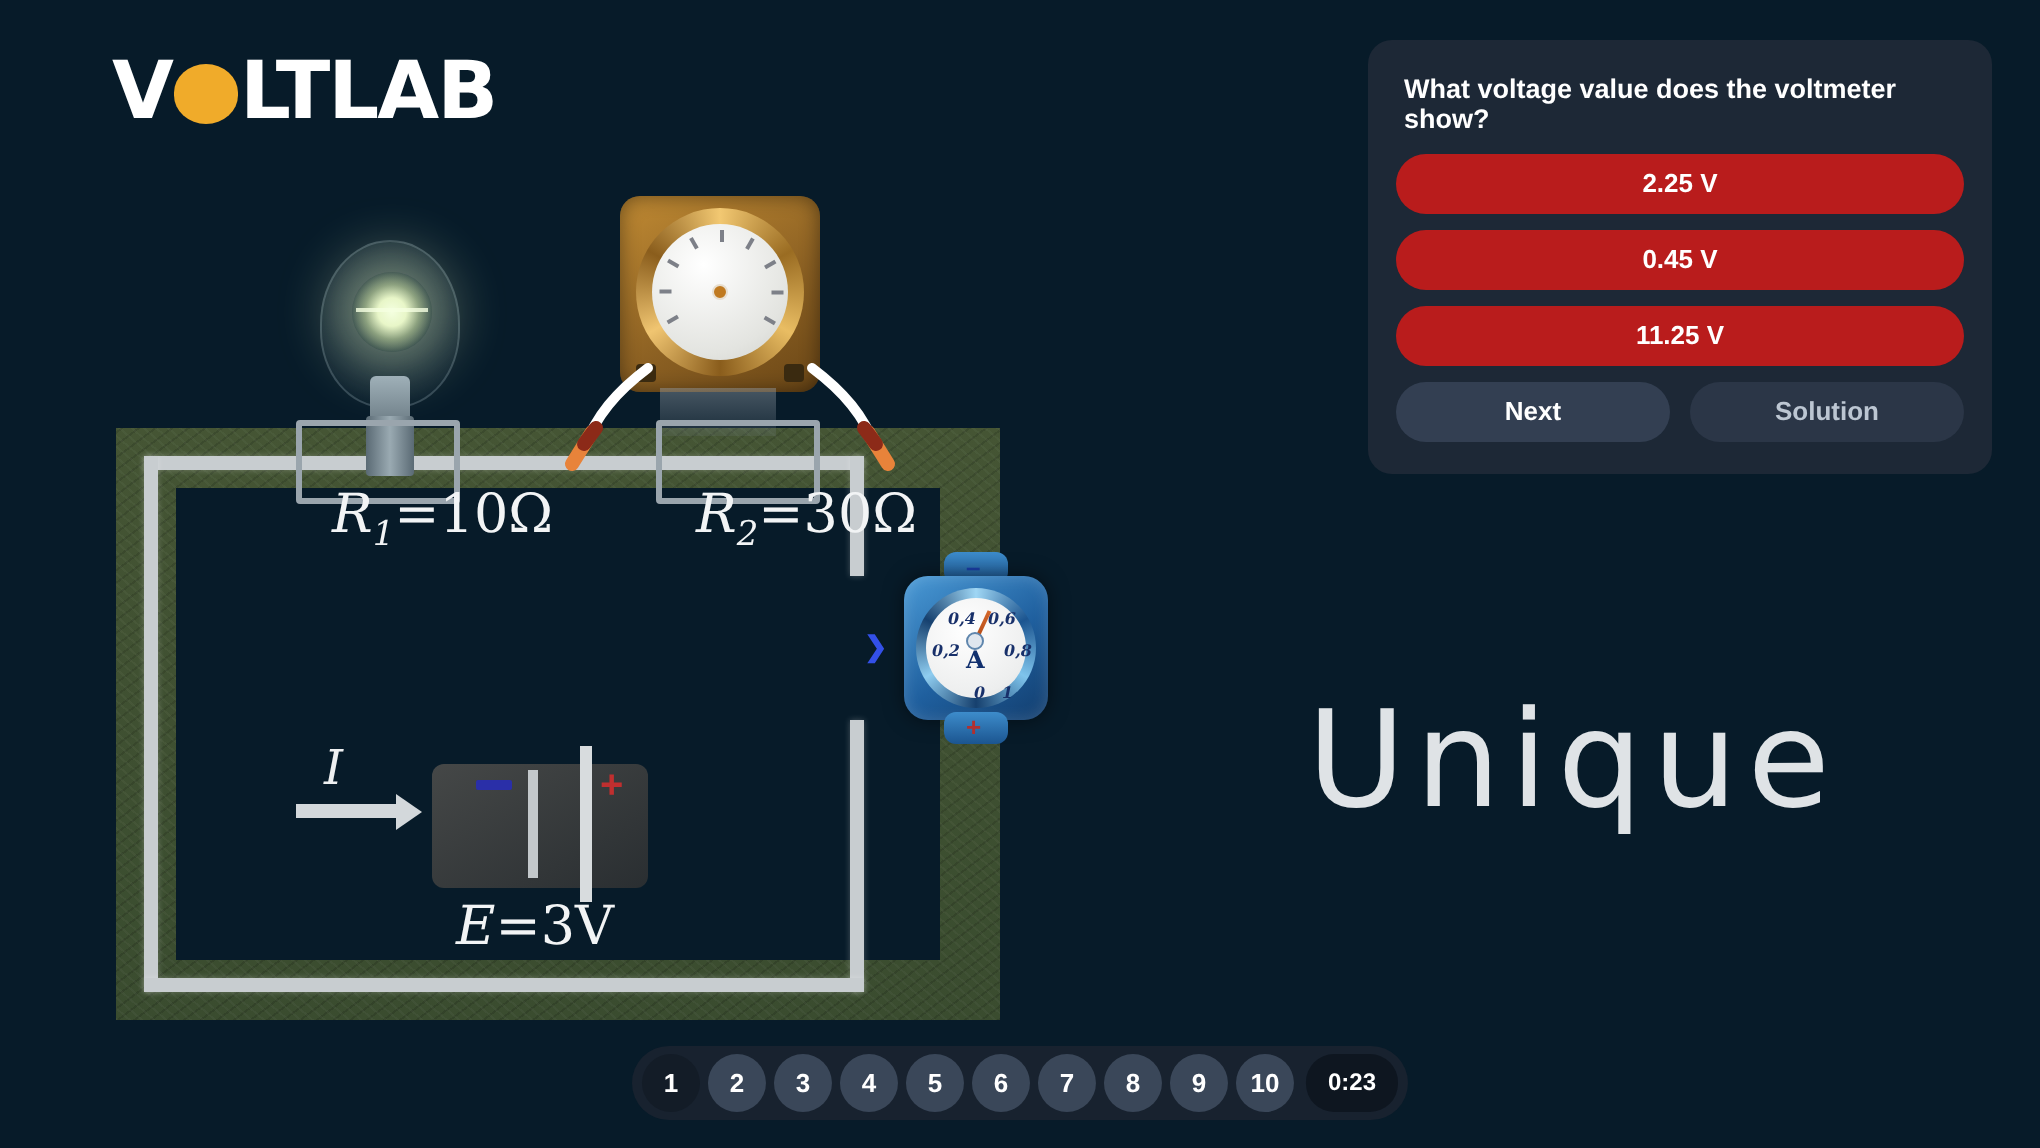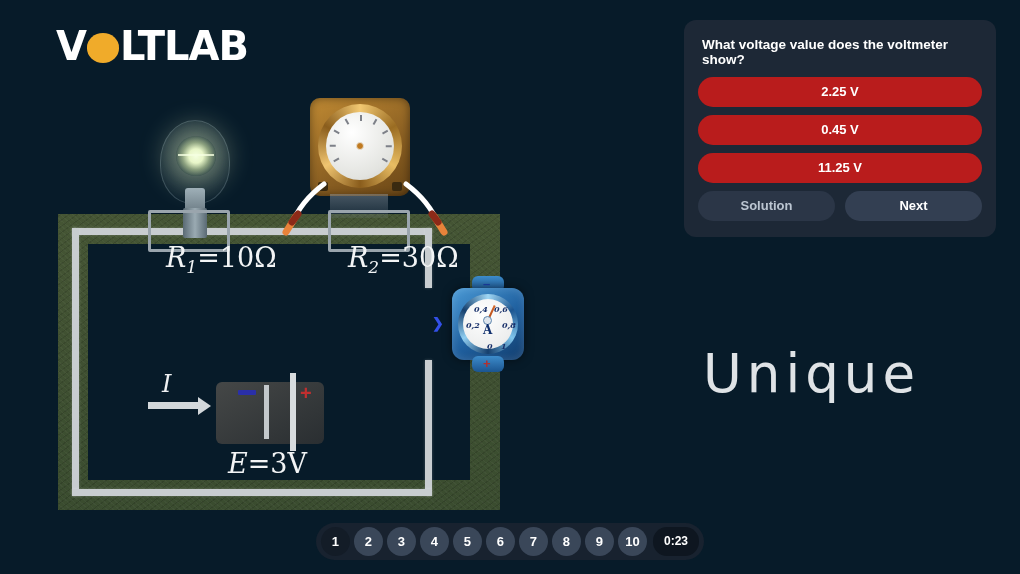--- a/index.html
+++ b/index.html
@@ -245,21 +245,21 @@
   }
   .qbtn.sol { background: #2b3647; color: #bcc6d2; }
   .qbtn.next { background: #333f52; color: #ffffff; }
 
   
   #headline {
     position: absolute; right: 100px; top: 348px;
     text-align: center; color: #dfe3e6; line-height: 0.98;
     font-family: "DejaVu Sans", sans-serif;
   }
-  #headline .l1 { font-size: 53px; letter-spacing: 5px; display: block; }
+  #headline .l1 { font-size: 67px; letter-spacing: 5px; display: block; }
   #headline .l2 { font-size: 55px; letter-spacing: 2px; display: block; margin-top: 4px; }
 
   
   #pager {
     position: absolute; left: 50%; transform: translateX(-50%); bottom: 14px;
     display: flex; align-items: center; gap: 4px;
     background: #18222f; border-radius: 20px; padding: 4px 5px;
   }
   .page {
     width: 29px; height: 29px; border-radius: 50%; border: none;
@@ -366,22 +366,22 @@
     <div class="ilabel">I</div>
     <div class="iarrow"></div>
   </div>
 
   <div id="quiz">
     <h2>What voltage value does the voltmeter show?</h2>
     <button class="answer">2.25 V</button>
     <button class="answer">0.45 V</button>
     <button class="answer">11.25 V</button>
     <div class="qbtns">
+      <button class="qbtn next">Next</button>
       <button class="qbtn sol">Solution</button>
-      <button class="qbtn next">Next</button>
     </div>
   </div>
 
   <div id="headline">
     <span class="l1">Unique</span>
   </div>
 
   <div id="pager">
     <button class="page active">1</button>
     <button class="page">2</button>

